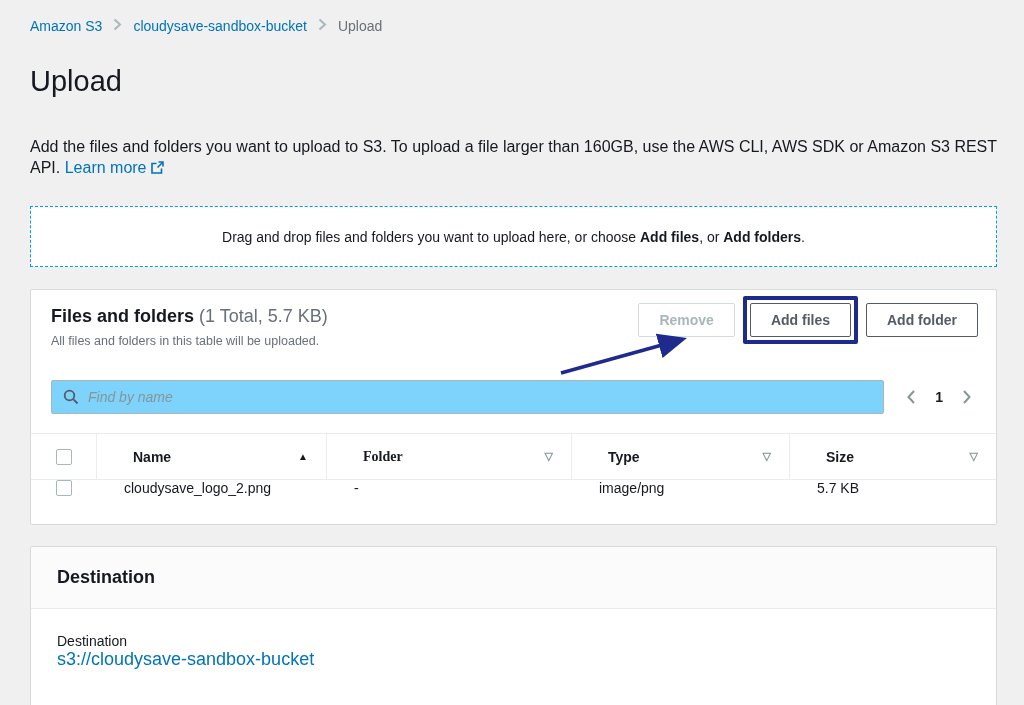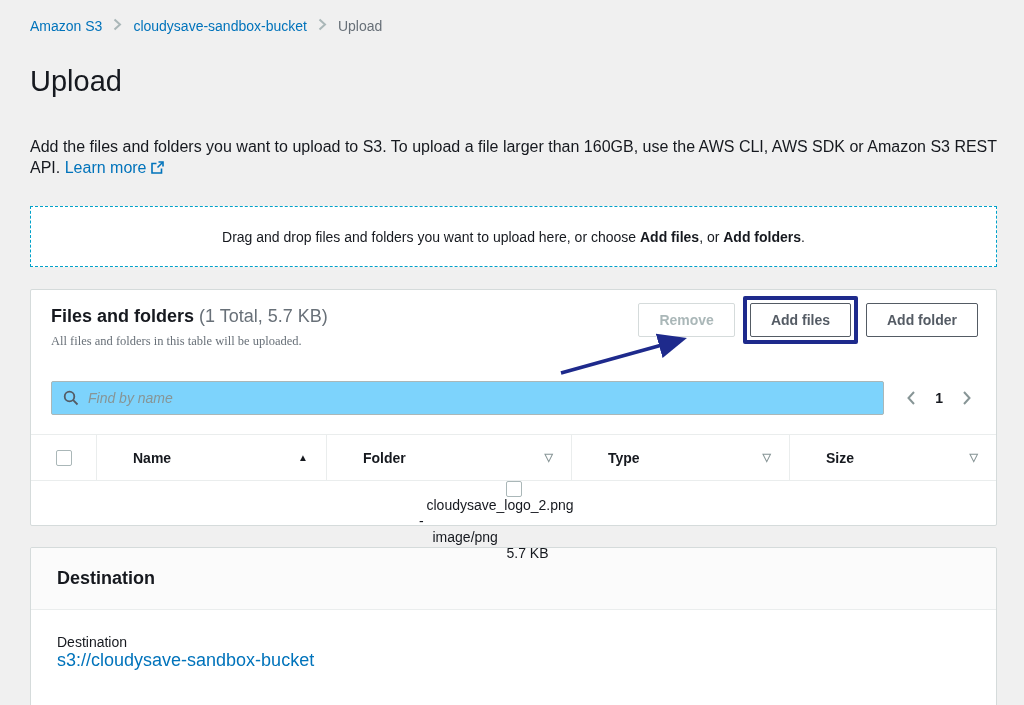--- a/index.html
+++ b/index.html
@@ -33,21 +33,21 @@
   }
   .dz-bold { font-weight: 700; }
 
   
   .panel { background: #fff; border: 1px solid #d5dbdb; border-radius: 2px; }
   .files-panel { margin-top: 22px; position: relative; }
 
   .panel-head { padding: 15px 20px 0; }
   .files-title { font-size: 18px; font-weight: 700; line-height: 22px; }
   .files-counter { font-weight: 400; color: #687078; }
-  .files-subtitle { margin-top: 7px; font-size: 12.5px; color: #687078; font-family: Liberation Serif, serif; }
+  .files-subtitle { margin-top: 7px; font-size: 12.5px; color: #687078; }
 
   .head-buttons { position: absolute; top: 6px; right: 18px; display: flex; align-items: center; gap: 8px; }
   .btn {
     height: 34px; padding: 0 20px; background: #fff;
     border: 1px solid #545b64; border-radius: 2px;
     font-family: inherit; font-size: 14px; font-weight: 700; color: #545b64;
     cursor: pointer; white-space: nowrap;
   }
   .btn-disabled { border-color: #d5dbdb; color: #aab7b8; cursor: default; }
   .annotation-box { border: 4px solid #1e2a8c; border-radius: 2px; padding: 3px; display: inline-flex; }
@@ -63,24 +63,24 @@
   }
   .search-input::placeholder { font-style: italic; color: #879596; }
   .search-icon { position: absolute; left: 12px; top: 9px; }
   .pagination { display: flex; align-items: center; gap: 19px; margin-left: 22px; padding-right: 4px; }
   .page-btn { background: none; border: none; padding: 0; cursor: pointer; display: flex; }
   .page-num { font-size: 14px; font-weight: 700; color: #16191f; }
 
   
   .upload-table { margin-top: 19px; border-top: 1px solid #eaeded; }
   .t-header { display: flex; align-items: stretch; height: 45px; border-bottom: 1px solid #eaeded; }
-  .t-row { display: flex; align-items: center; height: 44px; font-size: 14px; flex-direction: column; }
+  .t-row { display: flex; align-items: flex-start; height: 44px; font-size: 14px; }
   .col-check { width: 65px; box-sizing: border-box; padding-left: 25px; display: flex; align-items: center; }
   .col-name { width: 230px; box-sizing: border-box; }
-  .col-folder { width: 245px; box-sizing: border-box; }
+  .col-folder { width: 245px; box-sizing: border-box; font-family: Liberation Serif, serif; }
   .col-type { width: 218px; box-sizing: border-box; }
   .col-size { flex: 1; box-sizing: border-box; }
   .hcell {
     display: flex; align-items: center; justify-content: space-between;
     padding: 0 18px 0 28px; font-size: 14px; font-weight: 700; cursor: pointer;
   }
   .t-header > .hdiv { border-left: 1px solid #eaeded; padding-left: 36px; }
   .rcell { padding-left: 28px; }
   .sort-asc-icon { font-size: 10px; color: #16191f; }
   .filter-icon { font-size: 11px; color: #879596; }

